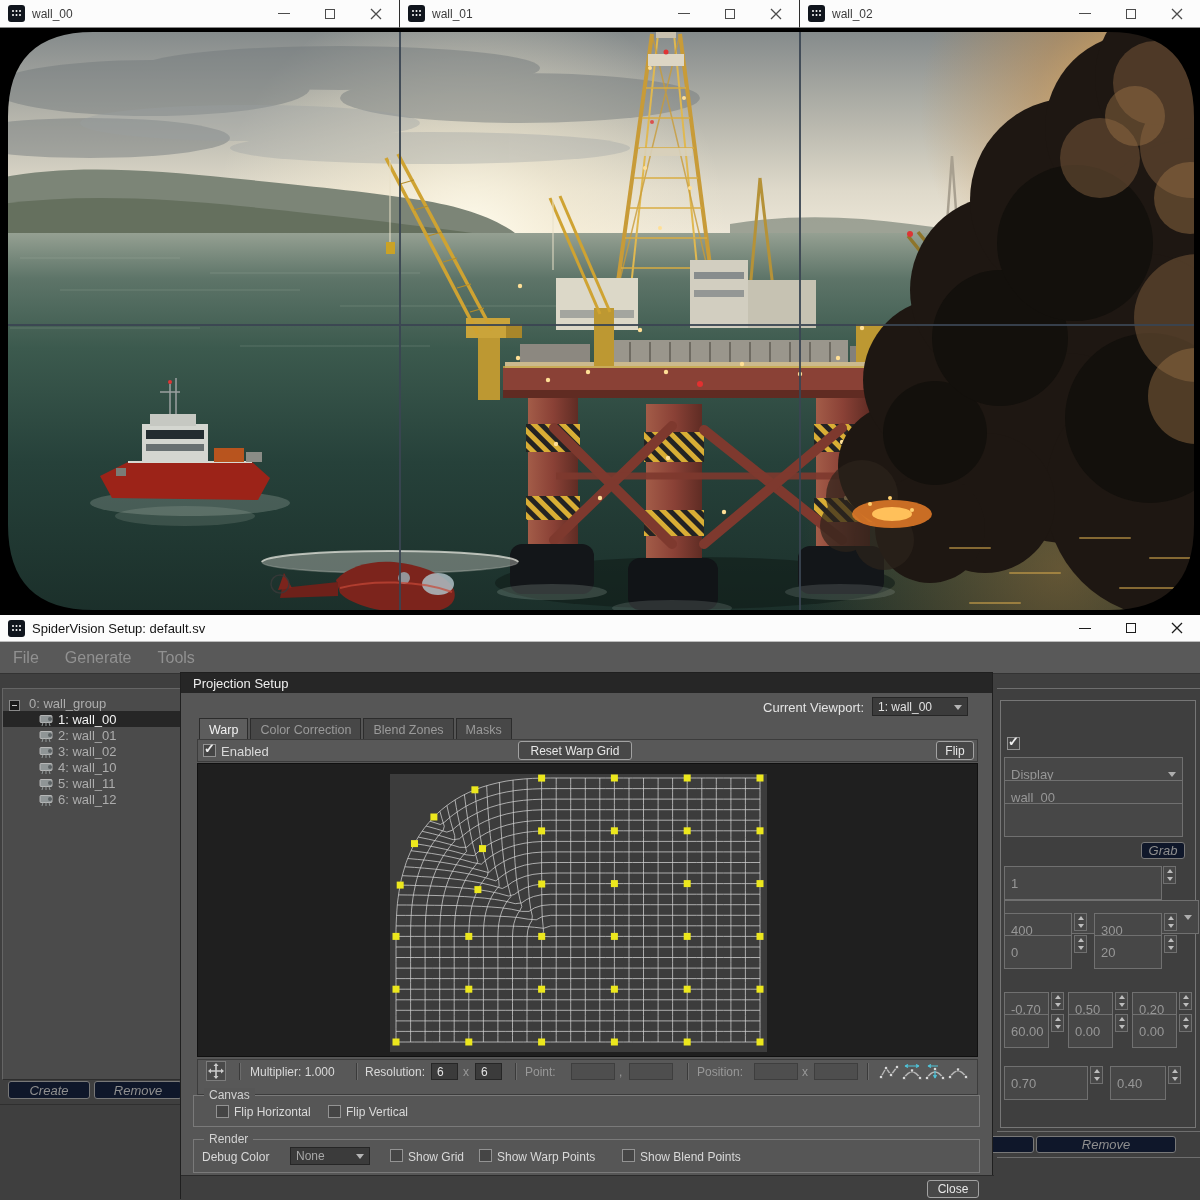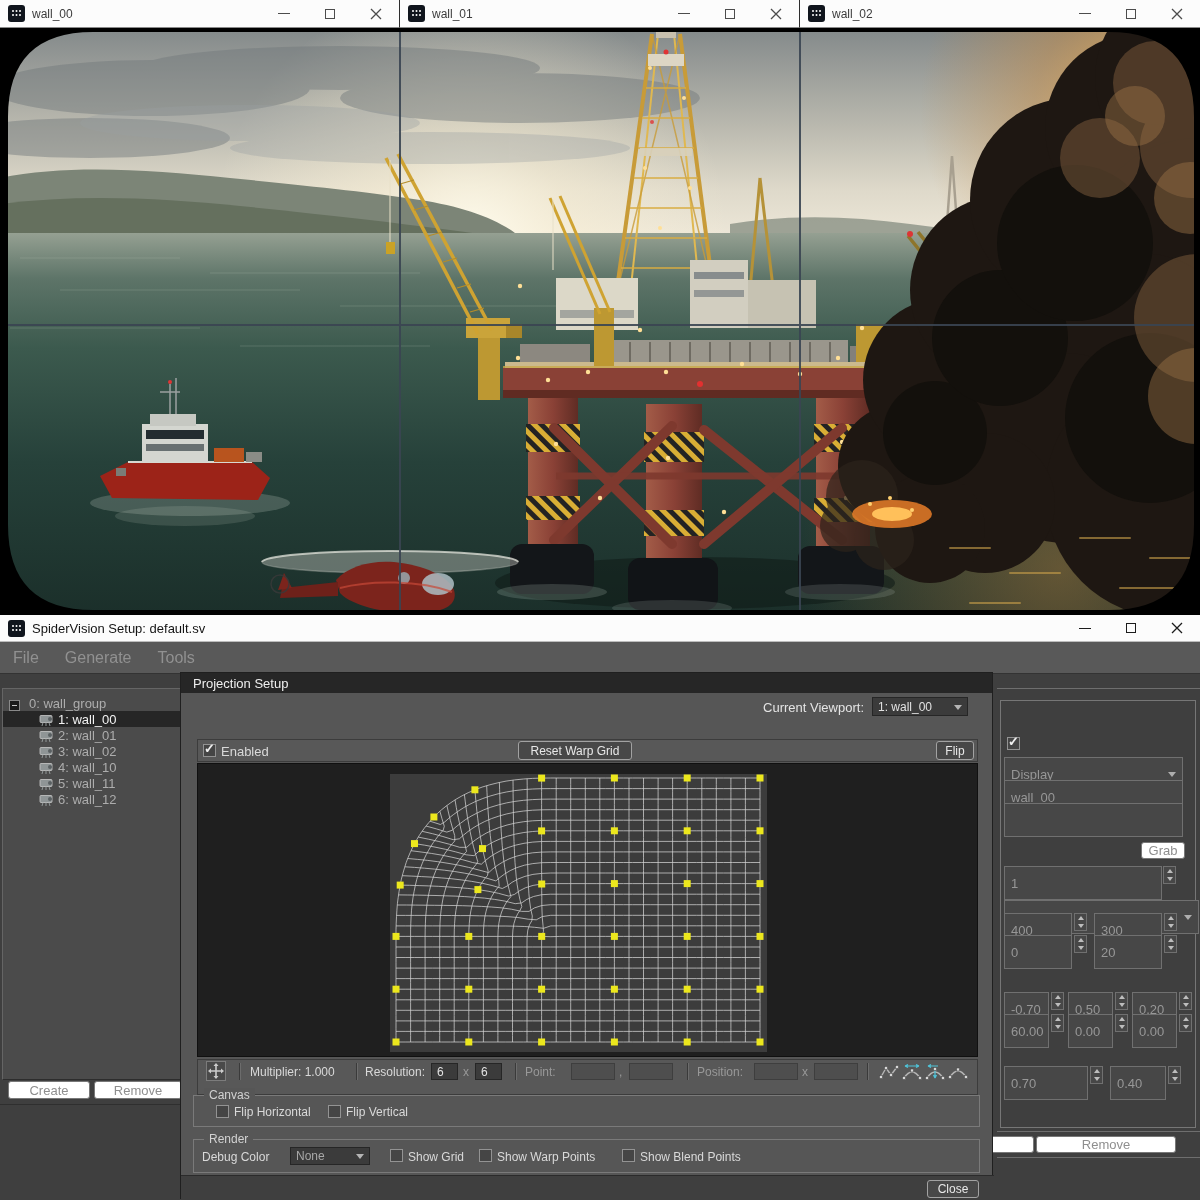--- a/index.html
+++ b/index.html
@@ -27,22 +27,22 @@
   
   .tree-panel{left:2px;top:14px;width:185px;height:392px;background:#4b4b4b;
               border:1px solid #656565;border-bottom-color:#2d2d2d;border-right-color:#2d2d2d;box-sizing:border-box;padding-top:6px;}
   .trow{height:16px;display:flex;align-items:flex-end;color:#adadad;font-size:13px;white-space:nowrap;}
   .trow .exp{width:11px;height:11px;background:#1c1c1c;border:1px solid #8a8a8a;box-sizing:border-box;
              margin:0 9px 0 6px;position:relative;}
   .trow .exp::after{content:"";position:absolute;left:2px;top:4px;width:5px;height:1px;background:#c9c9c9;}
   .trow.child{padding-left:36px;}
   .trow.sel{background:#262626;color:#f2f2f2;margin-right:3px;}
   .pj-icon{width:15px;height:13px;margin-right:4px;flex:0 0 auto;}
-  .panel-btn{background:#ffffff;border:1px solid #787878;border-radius:3px;color:#8f8f8f;
-             font-size:13px;display:flex;align-items:center;justify-content:center;box-sizing:border-box;}
+  .panel-btn{background:#0f172a;border:1px solid #787878;border-radius:3px;color:#8f8f8f;
+             font-size:13px;display:flex;align-items:center;justify-content:center;box-sizing:border-box;font-style:italic;}
   
   .gb{position:absolute;border:1px solid #767676;box-sizing:border-box;}
   .gbt{position:absolute;top:-8px;left:10px;background:#565656;padding:0 5px;color:#d2d2d2;font-size:12px;line-height:14px;}
   .fld{position:absolute;background:#474747;border:1px solid #707070;color:#979797;font-size:13px;
        display:flex;align-items:center;padding:16px 6px;box-sizing:border-box;white-space:nowrap;overflow:hidden;}
   .drop::after{content:"";position:absolute;right:6px;top:50%;margin-top:-2px;border-left:4px solid transparent;
        border-right:4px solid transparent;border-top:5px solid #aeaeae;}
   .spin{position:absolute;width:13px;background:#474747;border:1px solid #707070;box-sizing:border-box;
         display:flex;flex-direction:column;align-items:center;justify-content:space-between;padding:2px 0;}
   .tri-u{width:0;height:0;border-left:3.5px solid transparent;border-right:3.5px solid transparent;border-bottom:4.5px solid #bdbdbd;}
@@ -630,20 +630,26 @@
     <div class="hline" style="left:997px;top:483px;width:203px"></div>
   </div>
 
   <div class="abs dialog">
     <div class="dlg-tb">
       <span class="dlg-title">Projection Setup</span>
     </div>
     <div class="dlbl" style="right:128px;top:27px">Current Viewport:</div>
     <div class="dfld ddrop" style="right:24px;top:24px;width:96px;height:19px">1: wall_00</div>
 
+    <div class="tabs">
+      <div class="tab on">Warp</div>
+      <div class="tab">Color Correction</div>
+      <div class="tab">Blend Zones</div>
+      <div class="tab">Masks</div>
+    </div>
 
     <div class="wtoolbar">
       <div class="cb ck" style="left:5px;top:4px"></div>
       <div class="tlbl" style="left:23px;top:4px;font-size:13px">Enabled</div>
       <div class="dbtn" style="left:320px;top:1px;width:114px;height:19px">Reset Warp Grid</div>
       <div class="dbtn" style="right:3px;top:1px;width:38px;height:19px">Flip</div>
     </div>
 
     <div class="grid-region">
       <div class="warp-panel">

